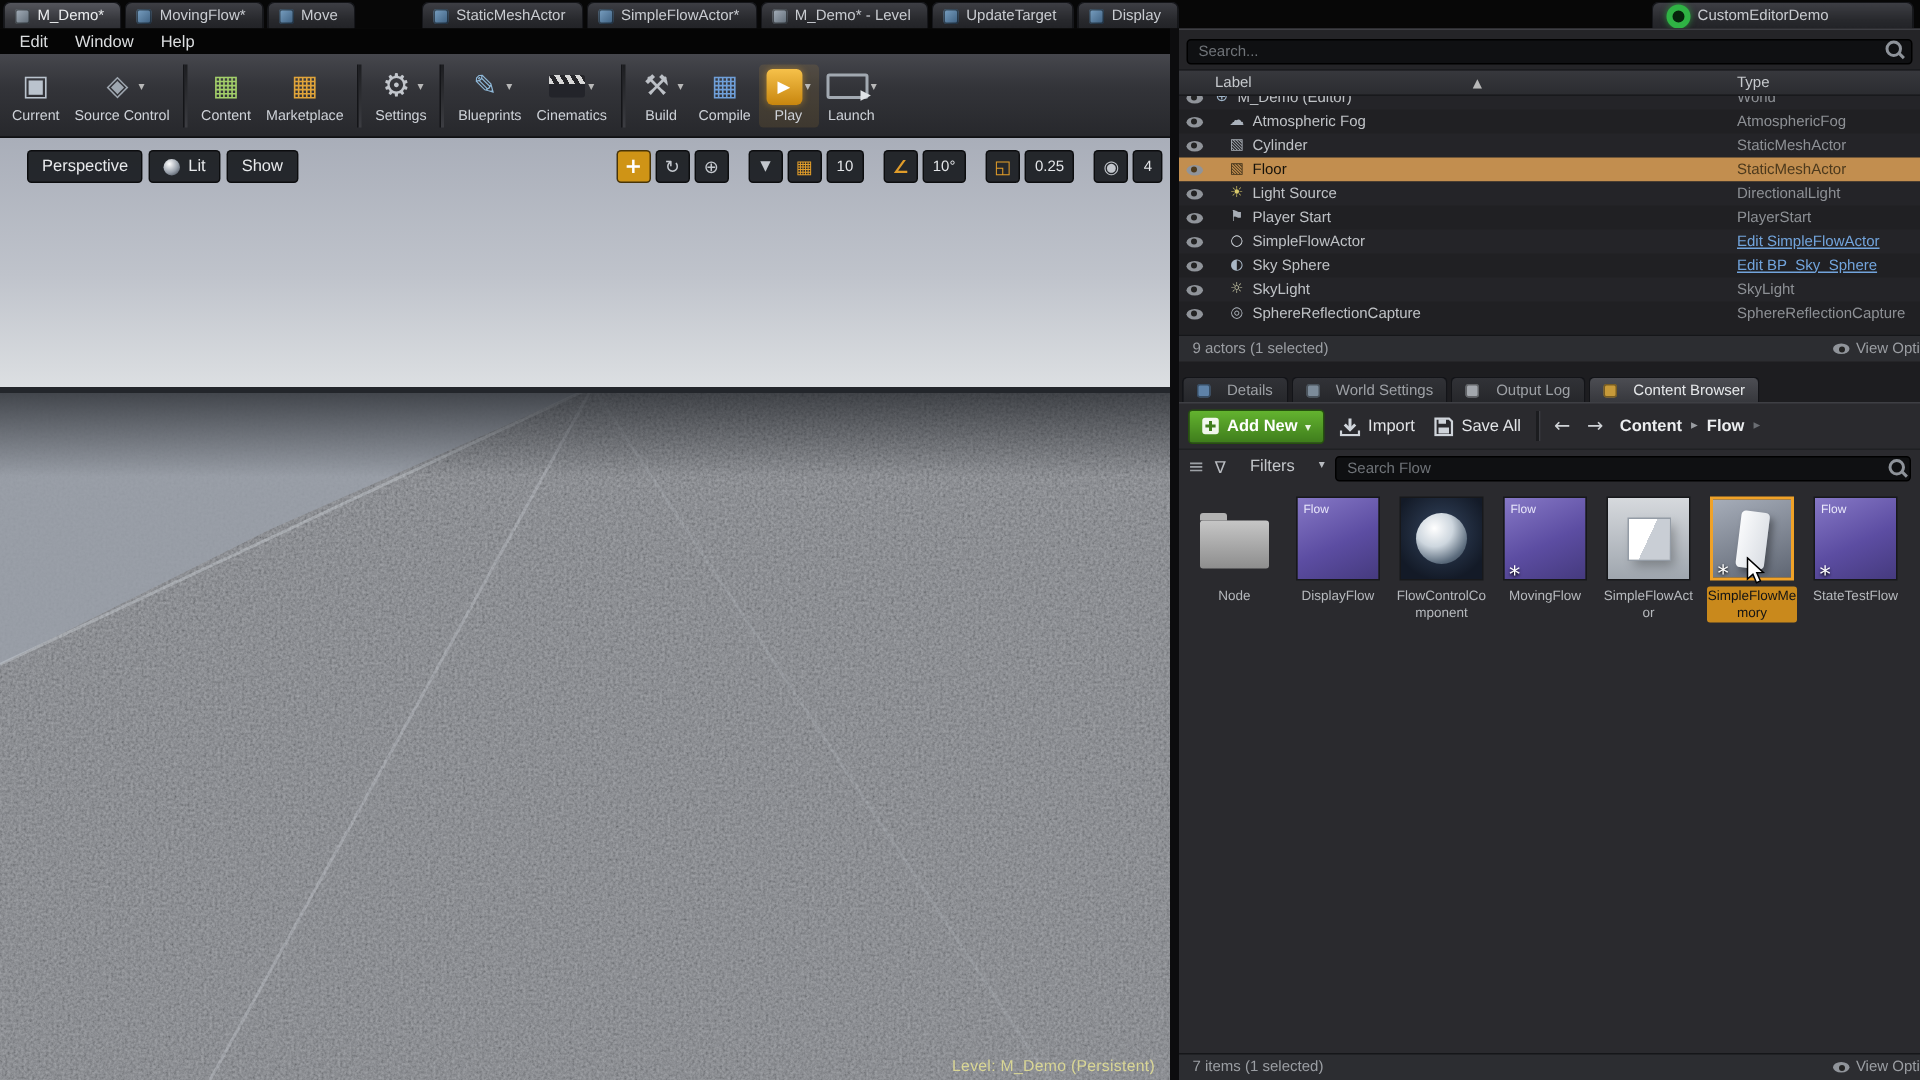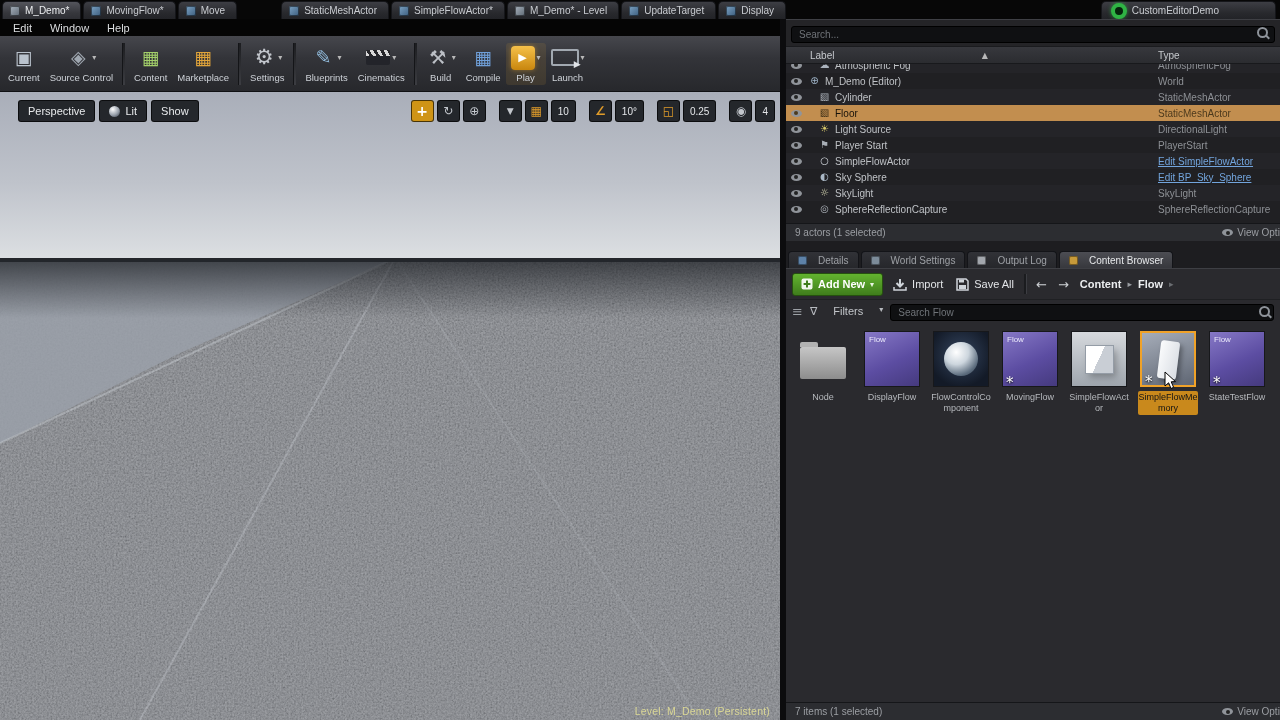--- a/index.html
+++ b/index.html
@@ -407,33 +407,33 @@
         <span>Label</span>
         <span class="sort"></span>
       </div>
       <div class="col-type">Type</div>
     </div>
     <div class="wo-rows">
         <div class="worow">
           <span class="weye">
             <span class="eye"></span>
           </span>
-          <span class="wind" style="width: 12px;"></span>
-          <span class="wicon fog-icon"></span>
-          <span class="wlabel">Atmospheric Fog</span>
-          <span class="wtype">AtmosphericFog</span>
-        </div>
-        <div class="worow">
-          <span class="weye">
-            <span class="eye"></span>
-          </span>
           <span class="wind" style="width: 2px;"></span>
           <span class="wicon world-icon"></span>
           <span class="wlabel">M_Demo (Editor)</span>
           <span class="wtype">World</span>
+        </div>
+        <div class="worow">
+          <span class="weye">
+            <span class="eye"></span>
+          </span>
+          <span class="wind" style="width: 12px;"></span>
+          <span class="wicon fog-icon"></span>
+          <span class="wlabel">Atmospheric Fog</span>
+          <span class="wtype">AtmosphericFog</span>
         </div>
         <div class="worow">
           <span class="weye">
             <span class="eye"></span>
           </span>
           <span class="wind" style="width: 12px;"></span>
           <span class="wicon mesh-icon"></span>
           <span class="wlabel">Cylinder</span>
           <span class="wtype">StaticMeshActor</span>
         </div>

